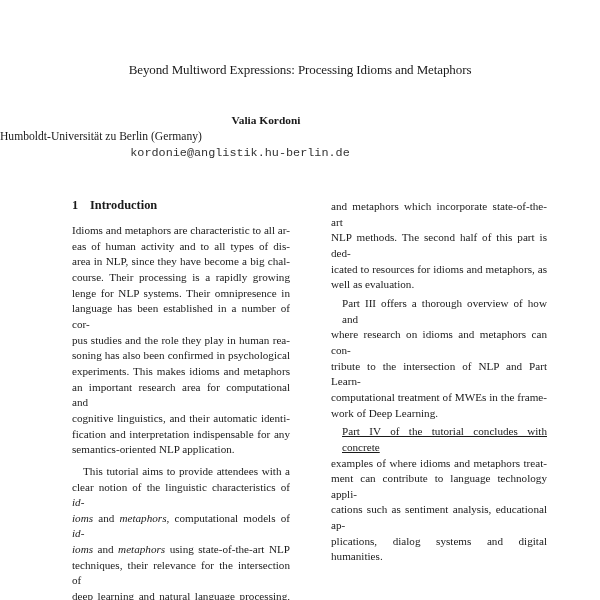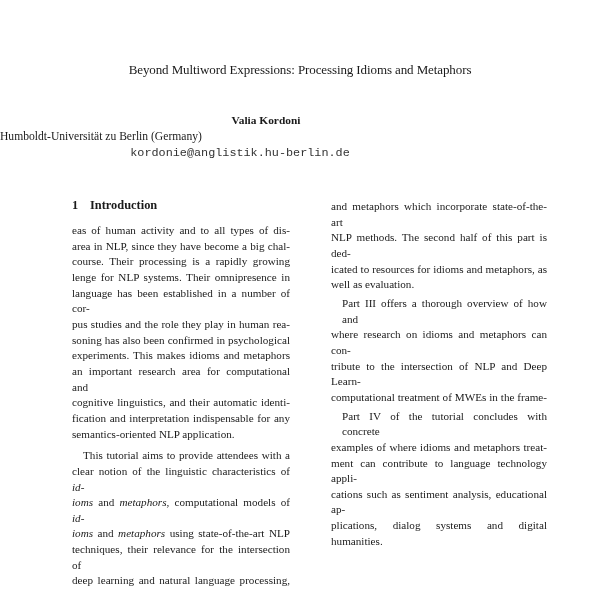--- a/index.html
+++ b/index.html
@@ -45,20 +45,21 @@
 <div class="title">Beyond Multiword Expressions: Processing Idioms and Metaphors</div>
 <div class="author">Valia Kordoni</div>
 <div class="affil">Humboldt-Universität zu Berlin (Germany)</div>
 <div class="email">kordonie@anglistik.hu-berlin.de</div>
 
 <div class="col left">
   <div class="sec">
     <span class="num">1</span><span>Introduction</span>
   </div>
   <p>
+    <span class="line">Idioms and metaphors are characteristic to all ar-</span>
     <span class="line">eas of human activity and to all types of dis-</span>
     <span class="line">area in NLP, since they have become a big chal-</span>
     <span class="line">course.  Their processing is a rapidly growing</span>
     <span class="line">lenge for NLP systems.  Their omnipresence in</span>
     <span class="line">language has been established in a number of cor-</span>
     <span class="line">pus studies and the role they play in human rea-</span>
     <span class="line">soning has also been confirmed in psychological</span>
     <span class="line">experiments.  This makes idioms and metaphors</span>
     <span class="line">an important research area for computational and</span>
     <span class="line">cognitive linguistics, and their automatic identi-</span>
@@ -79,24 +80,25 @@
 <div class="col right">
   <p>
     <span class="line">and metaphors which incorporate state-of-the-art</span>
     <span class="line">NLP methods. The second half of this part is ded-</span>
     <span class="line">icated to resources for idioms and metaphors, as</span>
     <span class="line last">well as evaluation.</span>
   </p>
   <p style="margin-top:3px;">
     <span class="line" style="padding-left:11px;">Part III offers a thorough overview of how and</span>
     <span class="line">where research on idioms and metaphors can con-</span>
-    <span class="line">tribute to the intersection of NLP and Deep Learn-</span>
+    <span class="line">tribute to the intersection of NLP and Part Learn-</span>
     <span class="line">computational treatment of MWEs in the frame-</span>
+    <span class="line last">work of Deep Learning.</span>
   </p>
   <p style="margin-top:3px;">
-    <span class="line" style="padding-left:11px;">Part IV of the tutorial concludes with concrete</span>
+    <span class="line" style="padding-left:11px;text-decoration:underline;">Part IV of the tutorial concludes with concrete</span>
     <span class="line">examples of where idioms and metaphors treat-</span>
     <span class="line">ment can contribute to language technology appli-</span>
     <span class="line">cations such as sentiment analysis, educational ap-</span>
     <span class="line last">plications, dialog systems and digital humanities.</span>
   </p>
 
 </div>
 
 </body></html>

